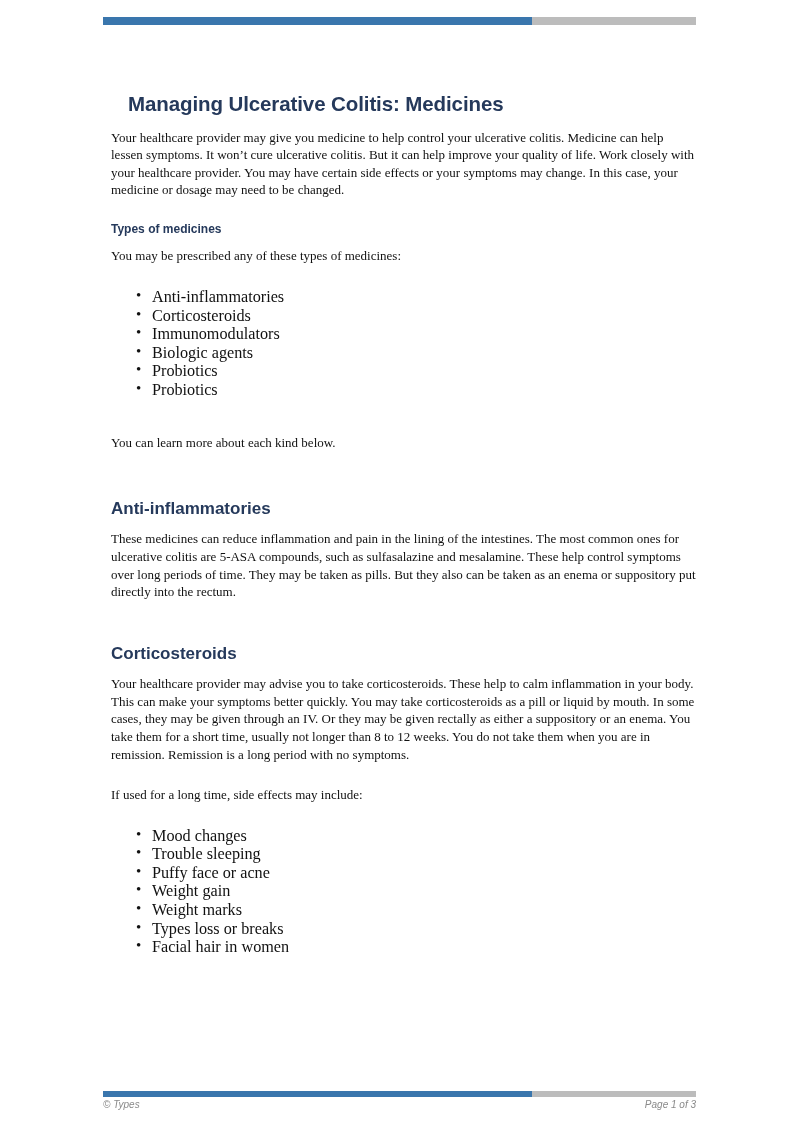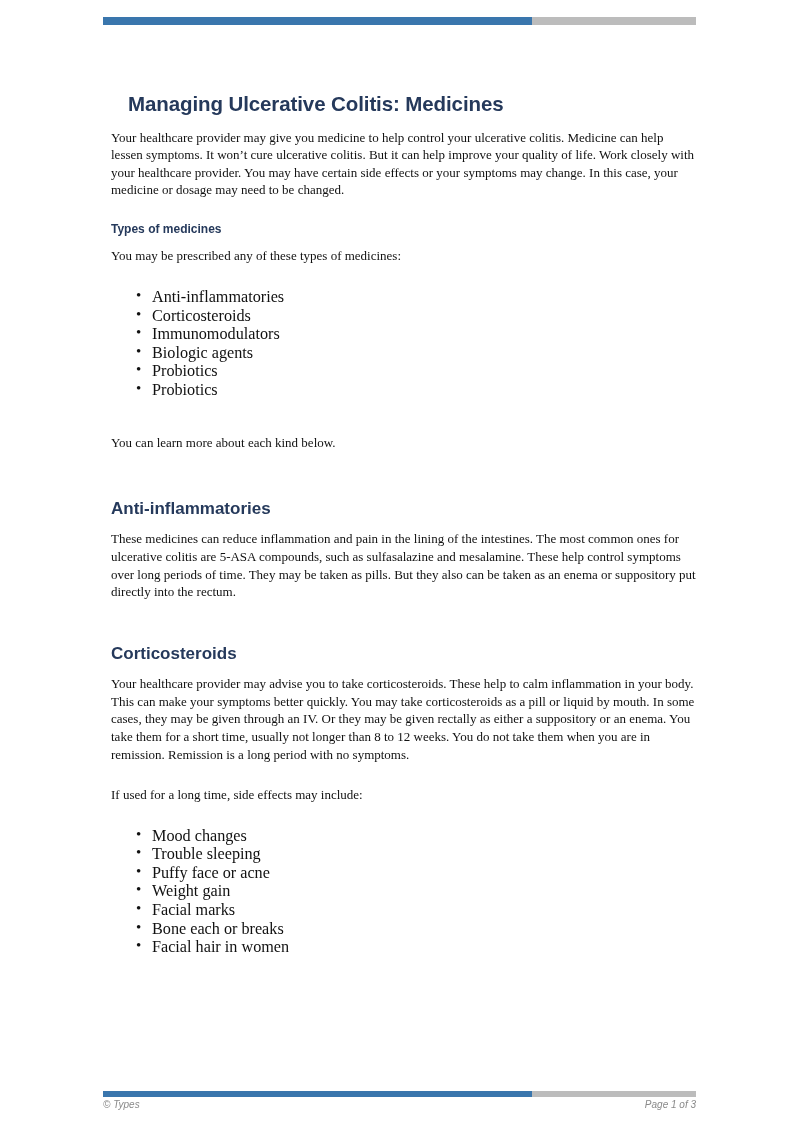--- a/index.html
+++ b/index.html
@@ -201,22 +201,22 @@
 
     <p class="body">If used for a long time, side effects may include:</p>
 
     <div class="gap-sm"></div>
 
     <ul class="bullets">
       <li>Mood changes</li>
       <li>Trouble sleeping</li>
       <li>Puffy face or acne</li>
       <li>Weight gain</li>
-      <li>Facial marks</li>
-      <li>Bone each or breaks</li>
+      <li>Weight marks</li>
+      <li>Types loss or breaks</li>
       <li>Facial hair in women</li>
 
     </ul>
 
   </div>
 
   <div class="footer-rule">
     <div class="seg-blue"></div>
     <div class="seg-gray"></div>
   </div>

